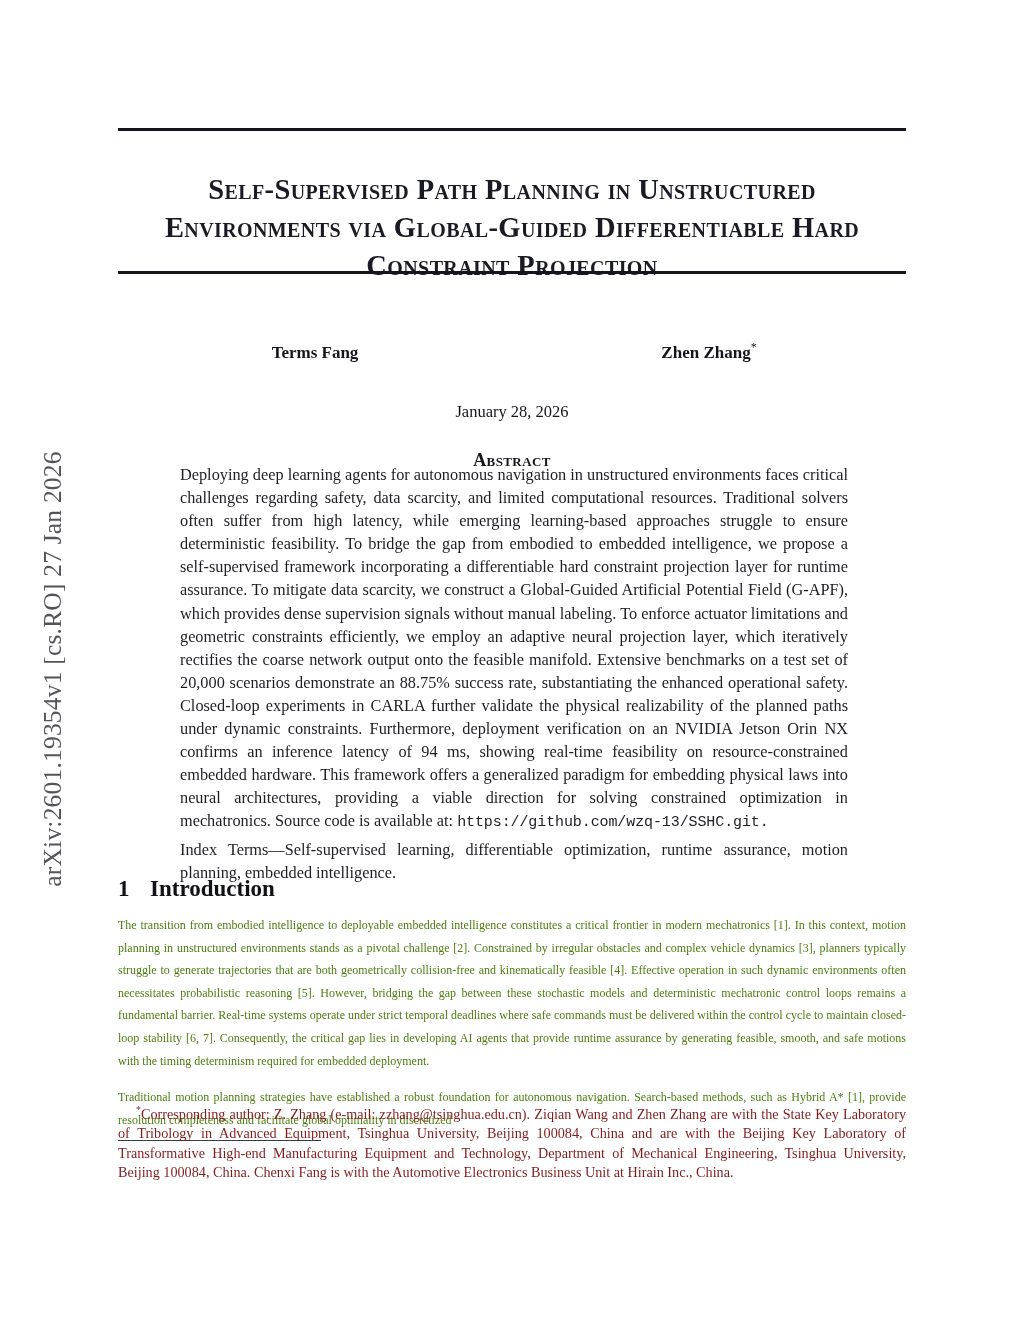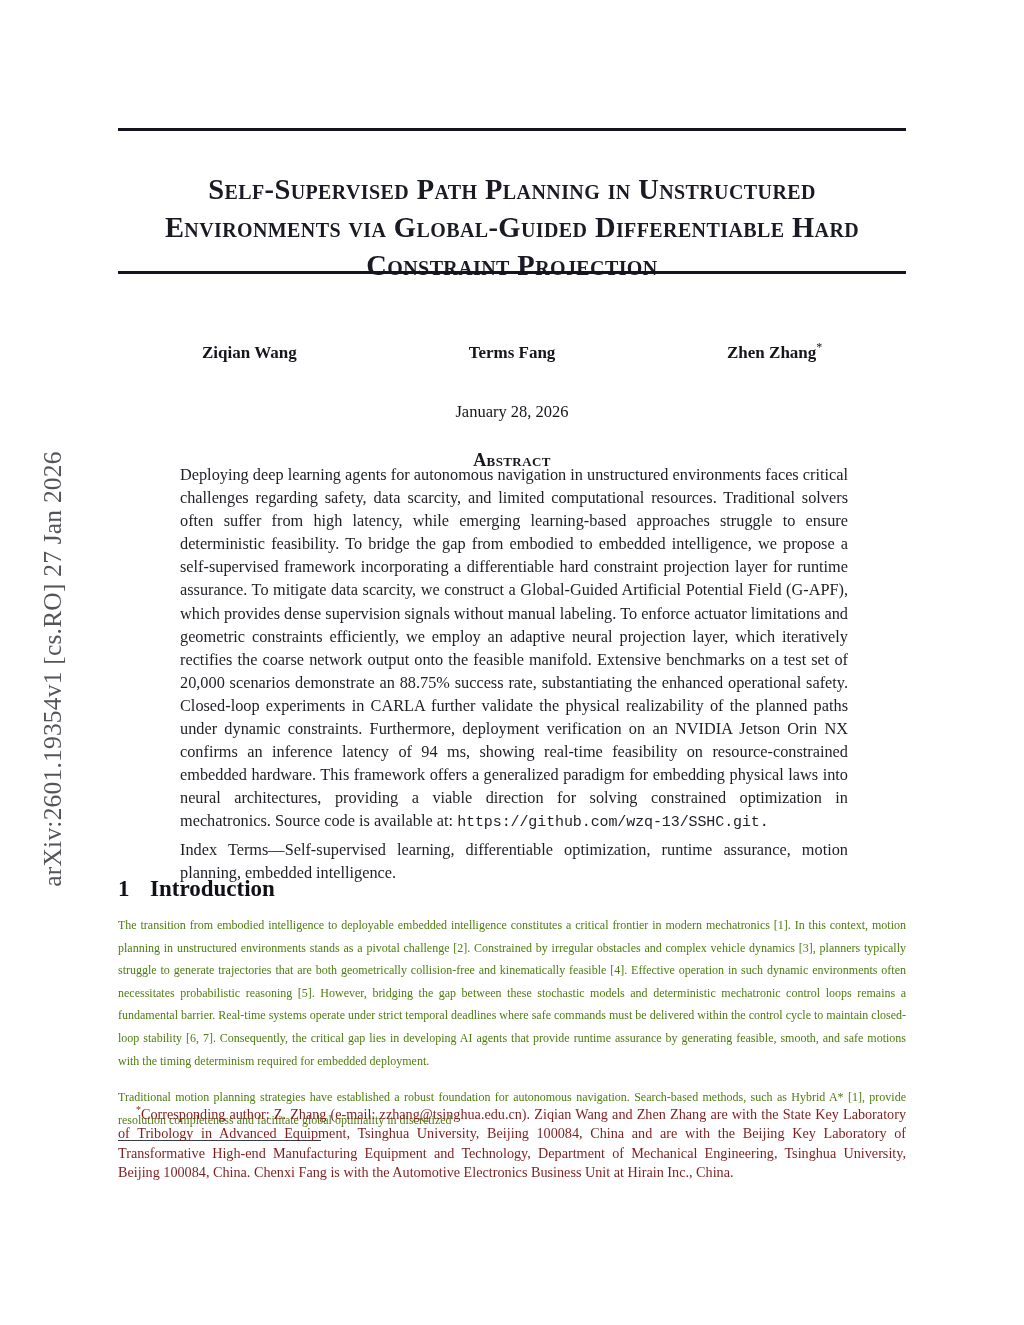--- a/index.html
+++ b/index.html
@@ -189,23 +189,20 @@
 <div class="page">
 
   <div class="arxiv-stamp">arXiv:2601.19354v1  [cs.RO]  27 Jan 2026</div>
 
   <div class="rule-top"></div>
   <h1 class="title">Self-Supervised Path Planning in Unstructured Environments via Global-Guided Differentiable Hard Constraint Projection</h1>
   <div class="rule-bottom"></div>
 
   <div class="authors">
     <div class="author">
-      <span>Ziqian Wang</span><span class="star"></span>
-    </div>
-    <div class="author">
       <span>Terms Fang</span><span class="star"></span>
     </div>
     <div class="author">
       <span>Zhen Zhang</span><span class="star">*</span>
     </div>
   </div>
 
   <div class="date">January 28, 2026</div>
 
   <div class="abstract-head">Abstract</div>

